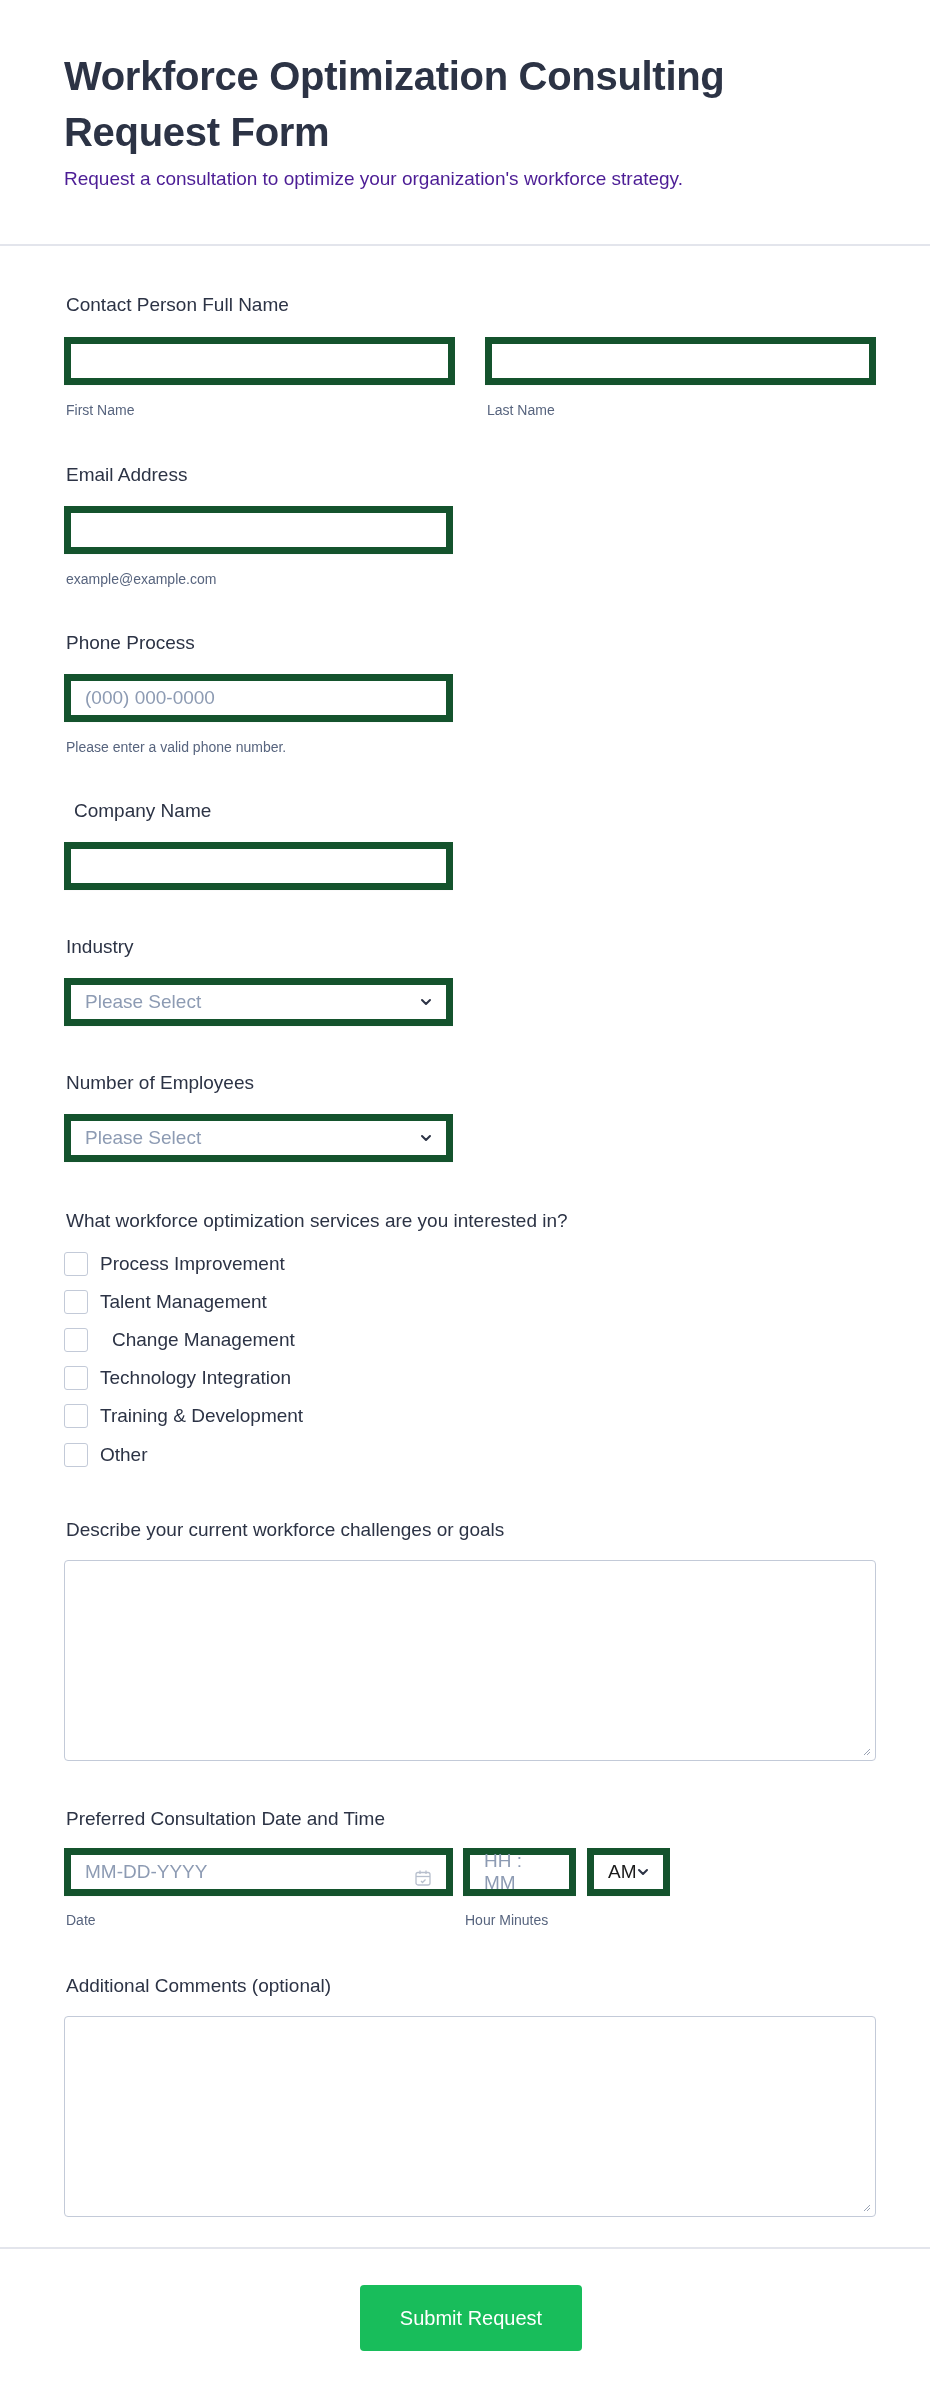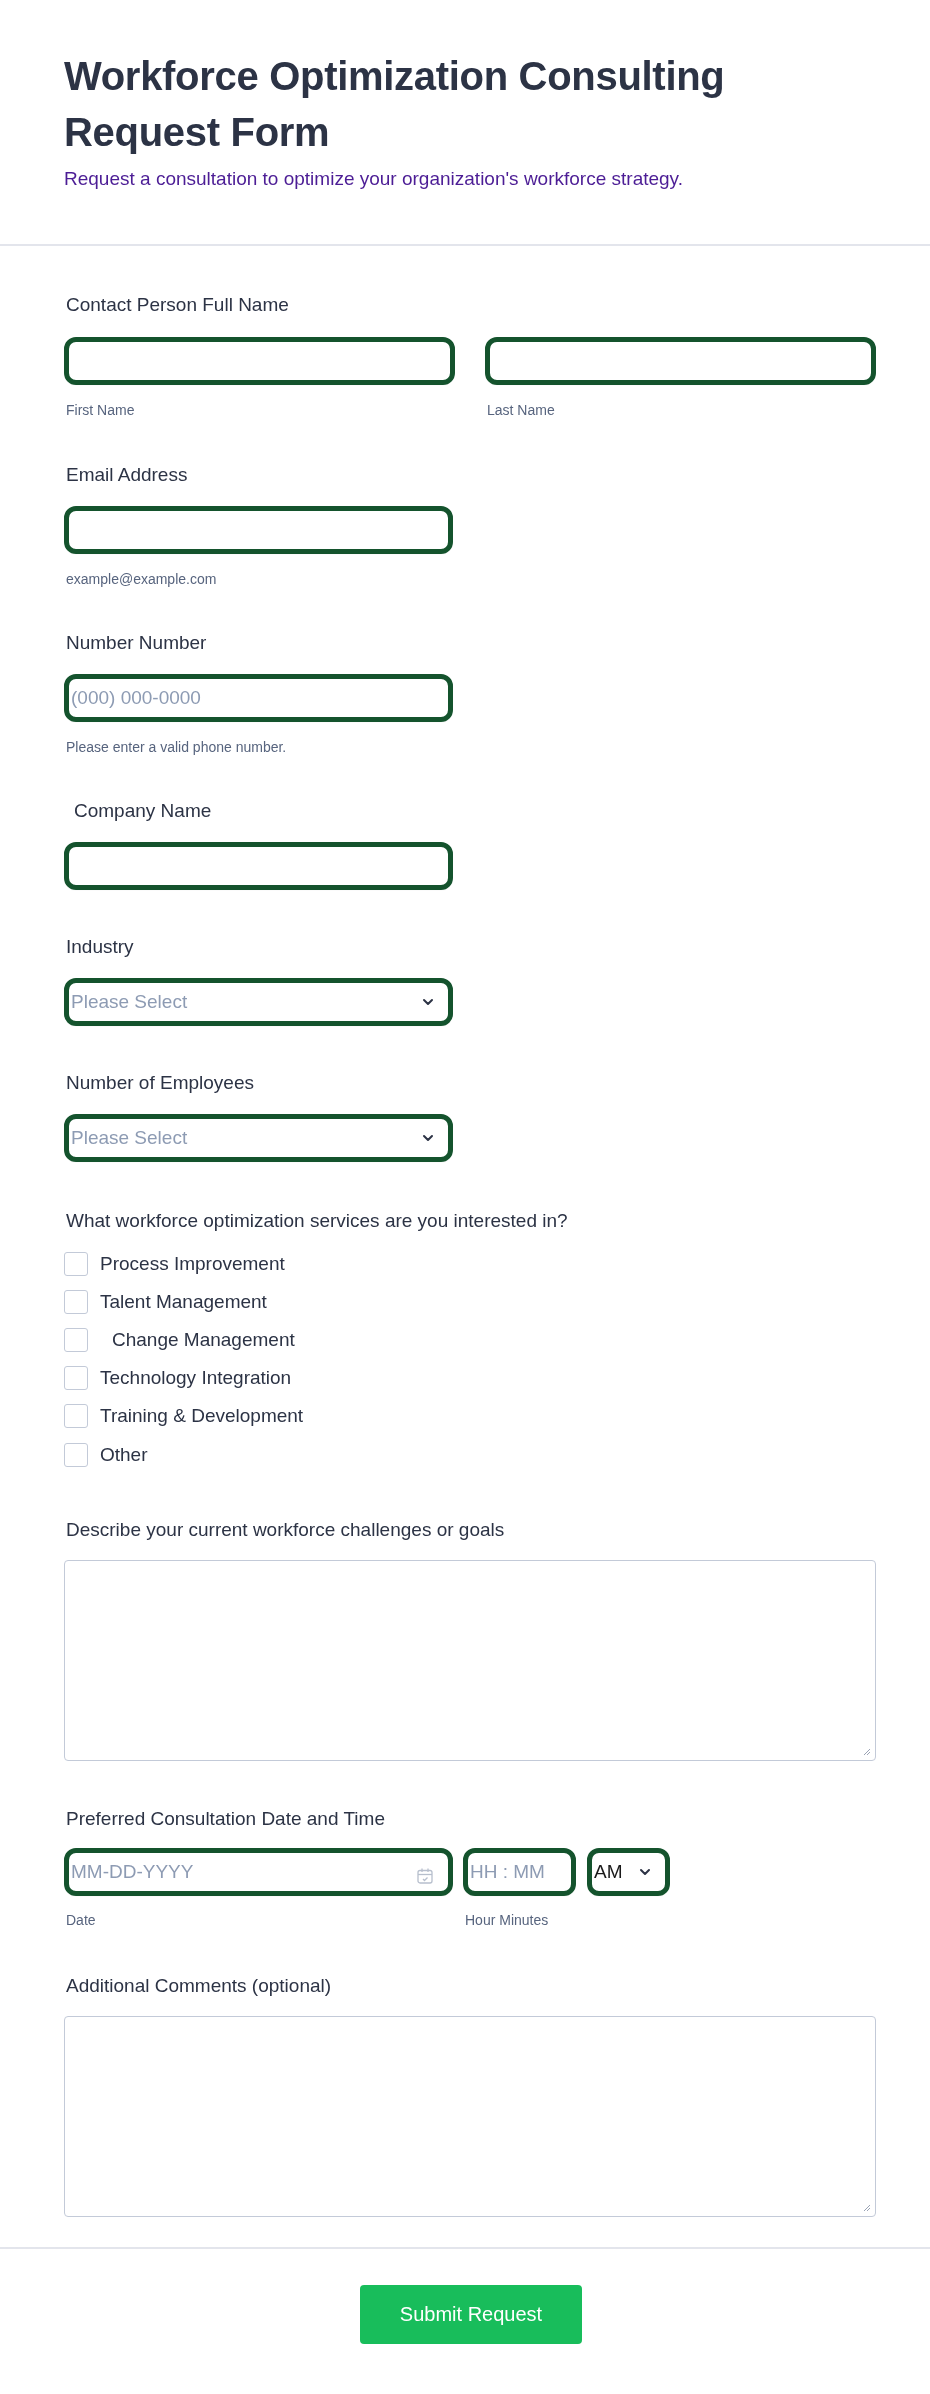--- a/index.html
+++ b/index.html
@@ -31,23 +31,23 @@
     .q-label {
       font-size: 19px; line-height: 26px; color: #2c3345;
       left: 66px;
     }
     .sub-label {
       font-size: 14px; line-height: 18px; color: #57647e;
     }
 
     
     .input {
-      height: 48px; border: 5px solid #14532d; border-radius: 12px;
+      height: 48px; border: 7px solid #14532d; border-radius: 0;
       background: #ffffff; font-size: 19px; color: #8894ab;
-      padding: 0 2px; display: flex; align-items: center;
+      padding: 0 14px; display: flex; align-items: center;
       font-family: "Liberation Sans", "DejaVu Sans", sans-serif;
       box-shadow: 0 1px 1px rgba(0,0,0,0.02);
     }
     .input .ph { color: #8d9bb3; }
     .select .chev {
       position: absolute; right: 12px; top: 50%; transform: translateY(-50%);
       width: 16px; height: 16px;
     }
     .textarea {
       border: 1px solid #c3cad8; border-radius: 4px; background: #fff;
@@ -59,21 +59,21 @@
     
     .cb-row { left: 64px; height: 26px; display: flex; align-items: center; }
     .cb-box {
       width: 24px; height: 24px; border: 1px solid #c3cad8;
       border-radius: 3px; background: #fff; margin-right: 12px; flex: none;
     }
     .cb-label { font-size: 19px; color: #2c3345; line-height: 26px; }
 
     
     .submit-btn {
-      left: 360px; top: 2285px; width: 222px; height: 59px;
+      left: 360px; top: 2285px; width: 222px; height: 66px;
       background: #18bd5b; border-radius: 4px; border: none;
       color: #ffffff; font-size: 20px; display: flex;
       align-items: center; justify-content: center;
       font-family: "Liberation Sans", "DejaVu Sans", sans-serif;
       cursor: pointer;
     }
   </style>
 </head>
 <body>
 
@@ -90,21 +90,21 @@
   </div>
 <div class="abs sub-label" style="left:66px; top:401px;">First Name</div>
 <div class="abs sub-label" style="left:487px; top:401px;">Last Name</div>
 
 <div class="abs q-label" style="top:462px;">Email Address</div>
 <div class="abs input" style="left:64px; top:506px; width:389px;">
     <span></span>
   </div>
 <div class="abs sub-label" style="left:66px; top:570px;">example@example.com</div>
 
-<div class="abs q-label" style="top:630px;">Number Number</div>
+<div class="abs q-label" style="top:630px;">Phone Process</div>
 <div class="abs input" style="left:64px; top:674px; width:389px;">
   <span class="ph">(000) 000-0000</span>
 </div>
 <div class="abs sub-label" style="left:66px; top:738px;">Please enter a valid phone number.</div>
 
 <div class="abs q-label" style="top:798px;margin-left:8px;">Company Name</div>
 <div class="abs input" style="left:64px; top:842px; width:389px;">
     <span></span>
   </div>
 

